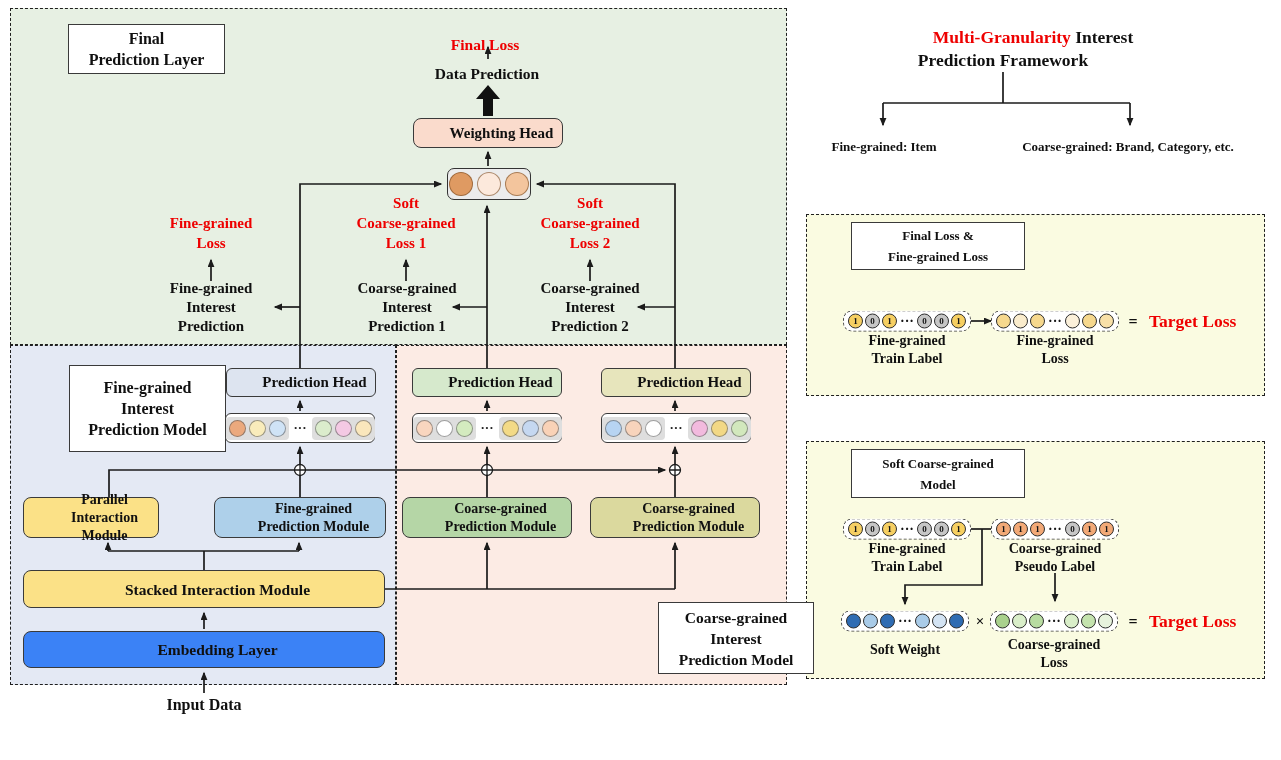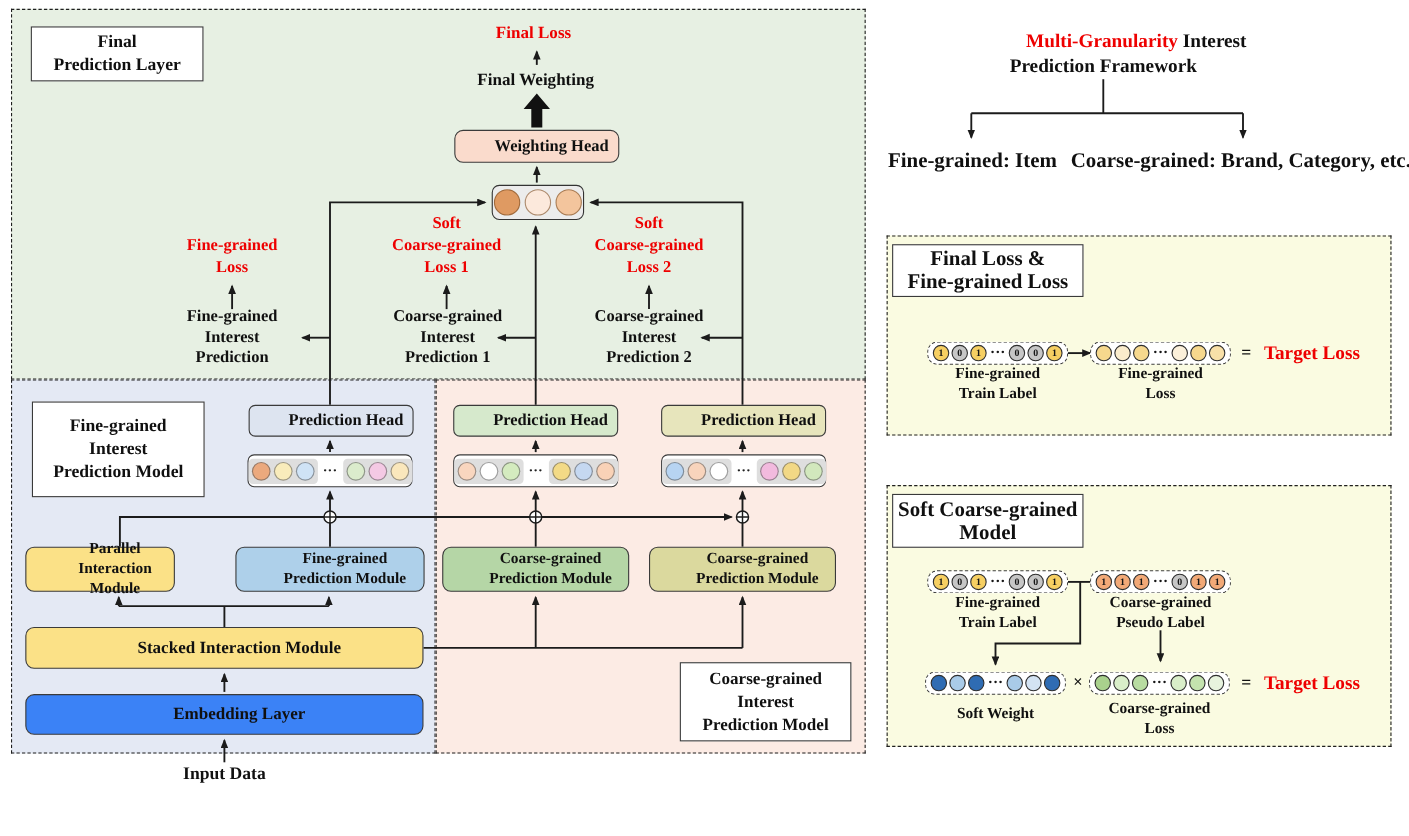--- a/index.html
+++ b/index.html
@@ -4,21 +4,21 @@
 <style>
   html,body{margin:0;padding:0;background:#fff;}
   #canvas{position:relative;width:1281px;height:760px;background:#ffffff;overflow:hidden;
     font-family:"Liberation Serif","DejaVu Serif",serif;font-weight:bold;color:#101010;}
   .region{position:absolute;box-sizing:border-box;border:1.6px dashed #1f1f1f;}
   .region-green{background:#e7f0e3;}
   .region-blue{background:#e4e9f4;}
   .region-pink{background:#fcebe4;}
   .region-yellow{background:#fafbe1;}
   .labelbox{position:absolute;box-sizing:border-box;background:#ffffff;border:1.6px solid #3a3a3a;
-    display:flex;align-items:center;justify-content:center;text-align:center;}
+    display:flex;align-items:center;justify-content:center;text-align:center;margin-left:40px;}
   .node{position:absolute;box-sizing:border-box;border:1.4px solid #3a3a3a;border-radius:8px;
     display:flex;align-items:center;justify-content:center;text-align:center;padding-left:27px;}
   .ml{white-space:pre-line;}
   .ctr{position:absolute;transform:translate(-50%,-50%);text-align:center;white-space:pre-line;}
   .lft{position:absolute;transform:translate(0,-50%);text-align:left;white-space:nowrap;}
   .red{color:#ee0000;}
   svg.wires{position:absolute;left:0;top:0;pointer-events:none;}
   
   .vec{position:absolute;box-sizing:border-box;background:#fff;border:1.4px solid #3a3a3a;border-radius:6px;
     display:flex;align-items:center;justify-content:center;gap:4px;padding:0 3px;}
@@ -33,21 +33,21 @@
     border:1.5px dashed #3f3f3f;border-radius:9px;padding:2px 4px;}
   .circ{width:15px;height:15px;border-radius:50%;border:1.2px solid #2e2e2e;box-sizing:border-box;
     display:flex;align-items:center;justify-content:center;font-size:9px;line-height:1;color:#151515;
     font-family:"Liberation Serif","DejaVu Serif",serif;font-weight:bold;flex:0 0 auto;}
   .dots{font-size:14px;line-height:8px;padding:0 1px;color:#151515;}
   .fs14{font-size:14px;line-height:18px;}
   .fs15{font-size:15px;line-height:19px;}
   .fs15l{font-size:15px;line-height:20px;}
   .fs155{font-size:15.5px;line-height:21px;}
   .fs16{font-size:16px;line-height:21px;}
-  .fs165{font-size:19px;line-height:21px;}
+  .fs165{font-size:13px;line-height:21px;}
   .fs175{font-size:17.5px;line-height:23px;}
 </style>
 </head>
 <body>
 
 <div id="canvas">
 
   <div class="region region-green" style="left:10px;top:8px;width:777px;height:337px;"></div>
   <div class="region region-blue" style="left:10px;top:345px;width:386px;height:340px;"></div>
   <div class="region region-pink" style="left:396px;top:345px;width:391px;height:340px;"></div>
@@ -121,22 +121,22 @@
         <path d="M294.5 470 H305.5 M300 464.5 V475.5" fill="none"></path>
       <circle cx="487" cy="470" r="5.5"></circle>
         <path d="M481.5 470 H492.5 M487 464.5 V475.5" fill="none"></path>
       <circle cx="675" cy="470" r="5.5"></circle>
         <path d="M669.5 470 H680.5 M675 464.5 V475.5" fill="none"></path>
     </g>
   </svg>
 
   <div class="labelbox fs16 ml" style="left:28px;top:24px;width:157px;height:50px;">Final
 Prediction Layer</div>
-  <div class="ctr fs155 red" style="left:485px;top:30px;text-align:right;">Final Loss</div>
-  <div class="ctr fs155" style="left:487px;top:73px;">Final Weighting</div>
+  <div class="ctr fs155 red" style="left:485px;top:44px;text-align:right;">Final Loss</div>
+  <div class="ctr fs155" style="left:487px;top:73px;">Data Prediction</div>
   <div class="node fs15" style="left:413px;top:118px;width:150px;height:30px;background:#fadbcc;">Weighting Head</div>
   <div class="wvec" style="left:447px;top:168px;width:84px;height:32px;">
       <span class="circ" style="background: rgb(223, 154, 98);"></span>
       <span class="circ" style="background: rgb(252, 233, 220);"></span>
       <span class="circ" style="background: rgb(243, 197, 157);"></span>
     </div>
 
   <div class="ctr fs15l red" style="left:211px;top:233px;">Fine-grained
 Loss</div>
   <div class="ctr fs15l red" style="left:406px;top:223px;">Soft

